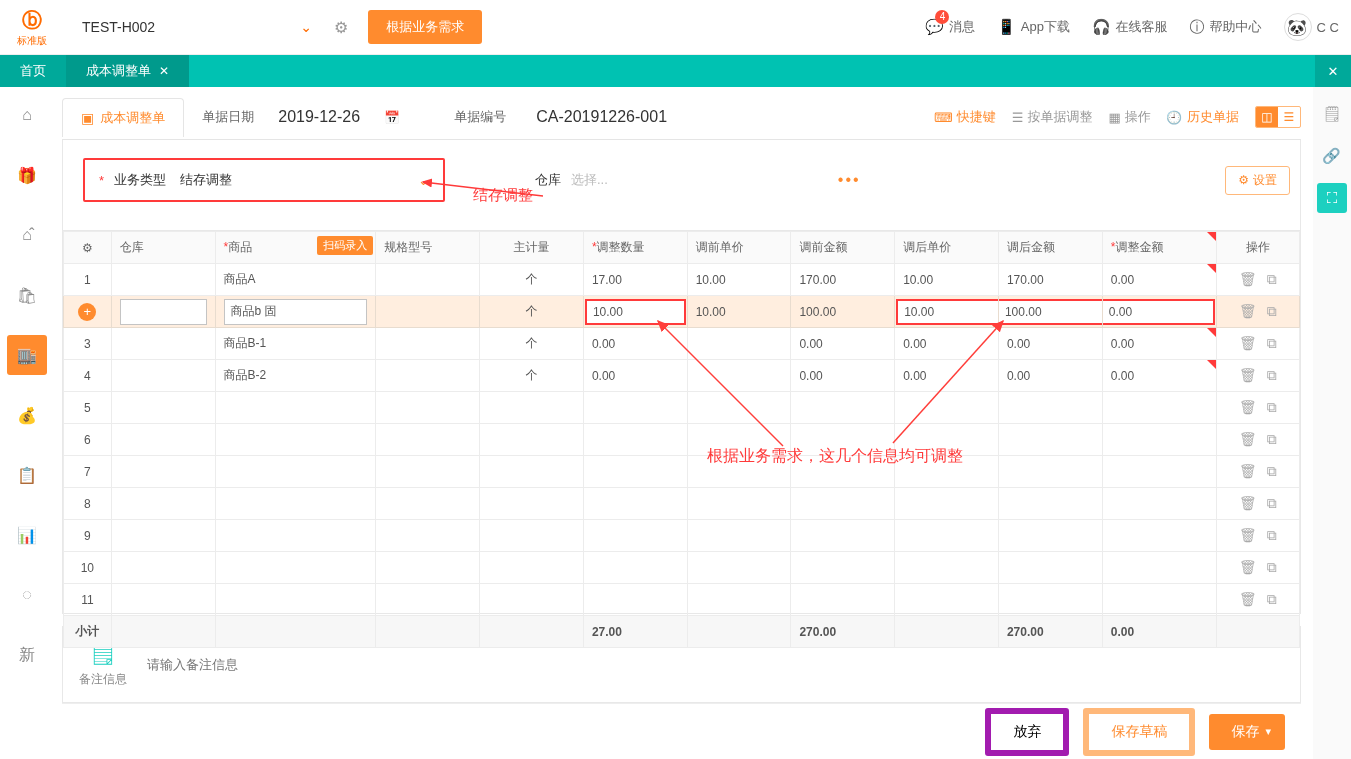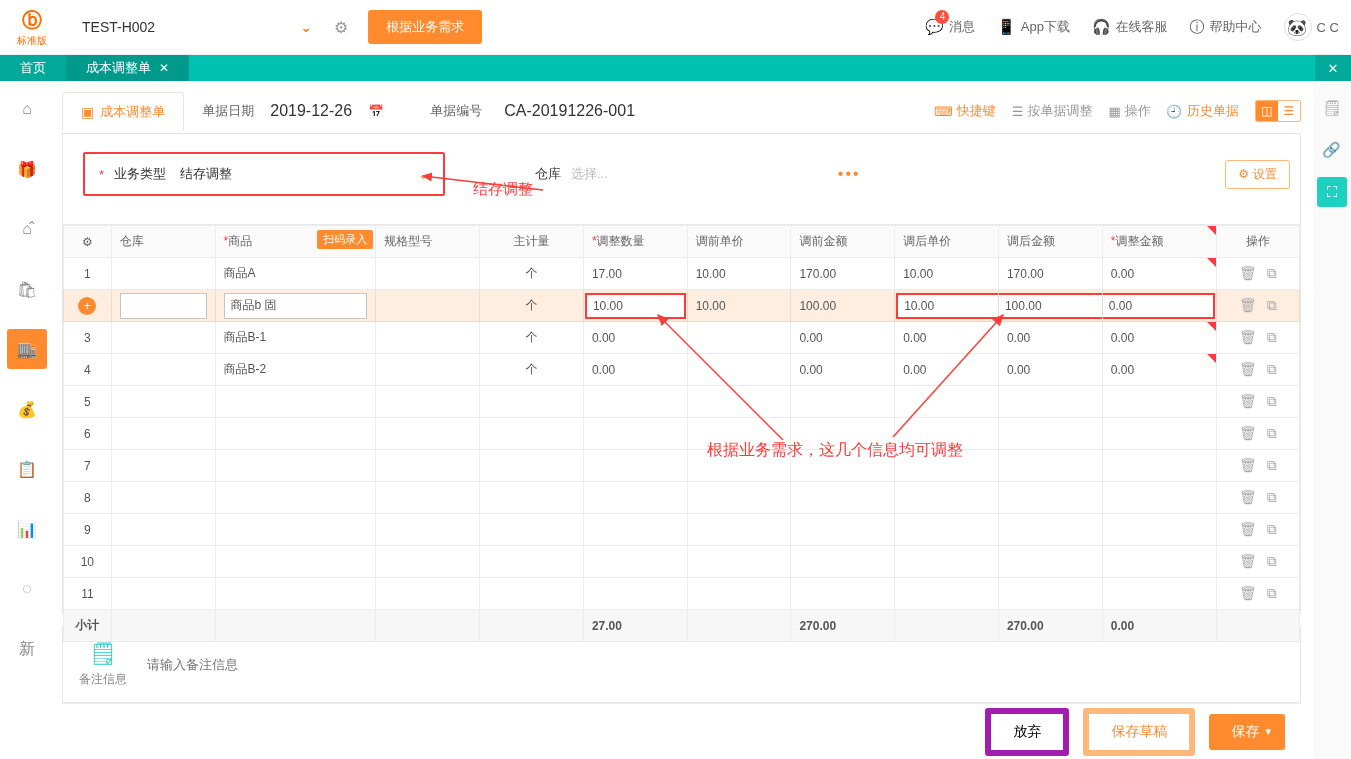--- a/index.html
+++ b/index.html
@@ -15,40 +15,40 @@
 .company-select .chevron { color: #ff6b00; }
 .gear { margin-left: 12px; color: #999; font-size: 16px; }
 .btn-orange { background: #ff8b2e; color: #fff; border: none; padding: 8px 18px; border-radius: 3px; margin-left: 20px; font-size: 13px; cursor: pointer; }
 .header-right { margin-left: auto; display: flex; align-items: center; gap: 22px; }
 .hr-item { display: flex; align-items: center; gap: 5px; color: #666; font-size: 13px; position: relative; }
 .hr-item .icon { font-size: 15px; }
 .badge { position: absolute; top: -8px; left: 10px; background: #ff4d3a; color: #fff; border-radius: 8px; font-size: 10px; padding: 0 4px; min-width: 14px; text-align: center; line-height: 14px; }
 .avatar-circle { width: 28px; height: 28px; border-radius: 50%; background: #fff; border: 1px solid #ddd; display: flex; align-items: center; justify-content: center; font-size: 16px; }
 
 
-.tab-bar { height: 26px; background: #00c2b2; display: flex; align-items: stretch; justify-content: flex-end; }
+.tab-bar { height: 32px; background: #00c2b2; display: flex; align-items: stretch; justify-content: flex-end; }
 .tab { padding: 0 20px; display: flex; align-items: center; color: #fff; font-size: 13px; cursor: pointer; }
 .tab.home { background: #00a99a; }
 .tab.active { background: #009a8c; }
 .tab .close { margin-left: 8px; font-size: 12px; }
 .tab-close-all { margin-left: auto; width: 36px; display: flex; align-items: center; justify-content: center; color: #fff; background: #00a99a; cursor: pointer; }
 
 
 .body { flex: 1; display: flex; min-height: 0; }
 .left-sidebar { width: 54px; background: #fff; display: flex; flex-direction: column; align-items: center; padding-top: 8px; gap: 20px; font-size: 16px; color: #888; }
 .left-sidebar .side-item { width: 40px; height: 40px; display: flex; align-items: center; justify-content: center; border-radius: 3px; cursor: pointer; }
 .left-sidebar .side-item.active { background: #ff8b2e; color: #fff; }
 
 .main { flex: 1; display: flex; flex-direction: column; min-width: 0; padding: 8px 12px 0 8px; }
 
 
 .doc-header { display: flex; align-items: center; height: 44px; }
 .doc-tab { border: 1px solid #e5e5e5; border-bottom: none; border-radius: 4px 4px 0 0; padding: 10px 18px; display: flex; align-items: center; gap: 6px; color: #ff8b2e; font-size: 13px; background: #fff; }
 .doc-tab .icon { font-size: 14px; }
-.doc-meta { display: flex; align-items: center; gap: 16px; margin-left: 18px; }
+.doc-meta { display: flex; align-items: center; gap: 24px; margin-left: 18px; }
 .doc-meta .label { color: #666; }
 .doc-meta .date { font-size: 16px; color: #333; }
 .doc-meta .cal { color: #ff8b2e; }
 .doc-meta .num { font-size: 16px; margin-left: 6px; }
 .doc-actions { margin-left: auto; display: flex; align-items: center; gap: 16px; font-size: 13px; }
 .doc-actions .act { display: flex; align-items: center; gap: 4px; color: #999; cursor: pointer; }
 .doc-actions .act.orange { color: #ff8b2e; }
 .view-toggle { display: flex; border: 1px solid #ffb87a; border-radius: 2px; overflow: hidden; }
 .view-toggle span { width: 22px; height: 20px; display: flex; align-items: center; justify-content: center; font-size: 12px; }
 .view-toggle span.on { background: #ff8b2e; color: #fff; }

